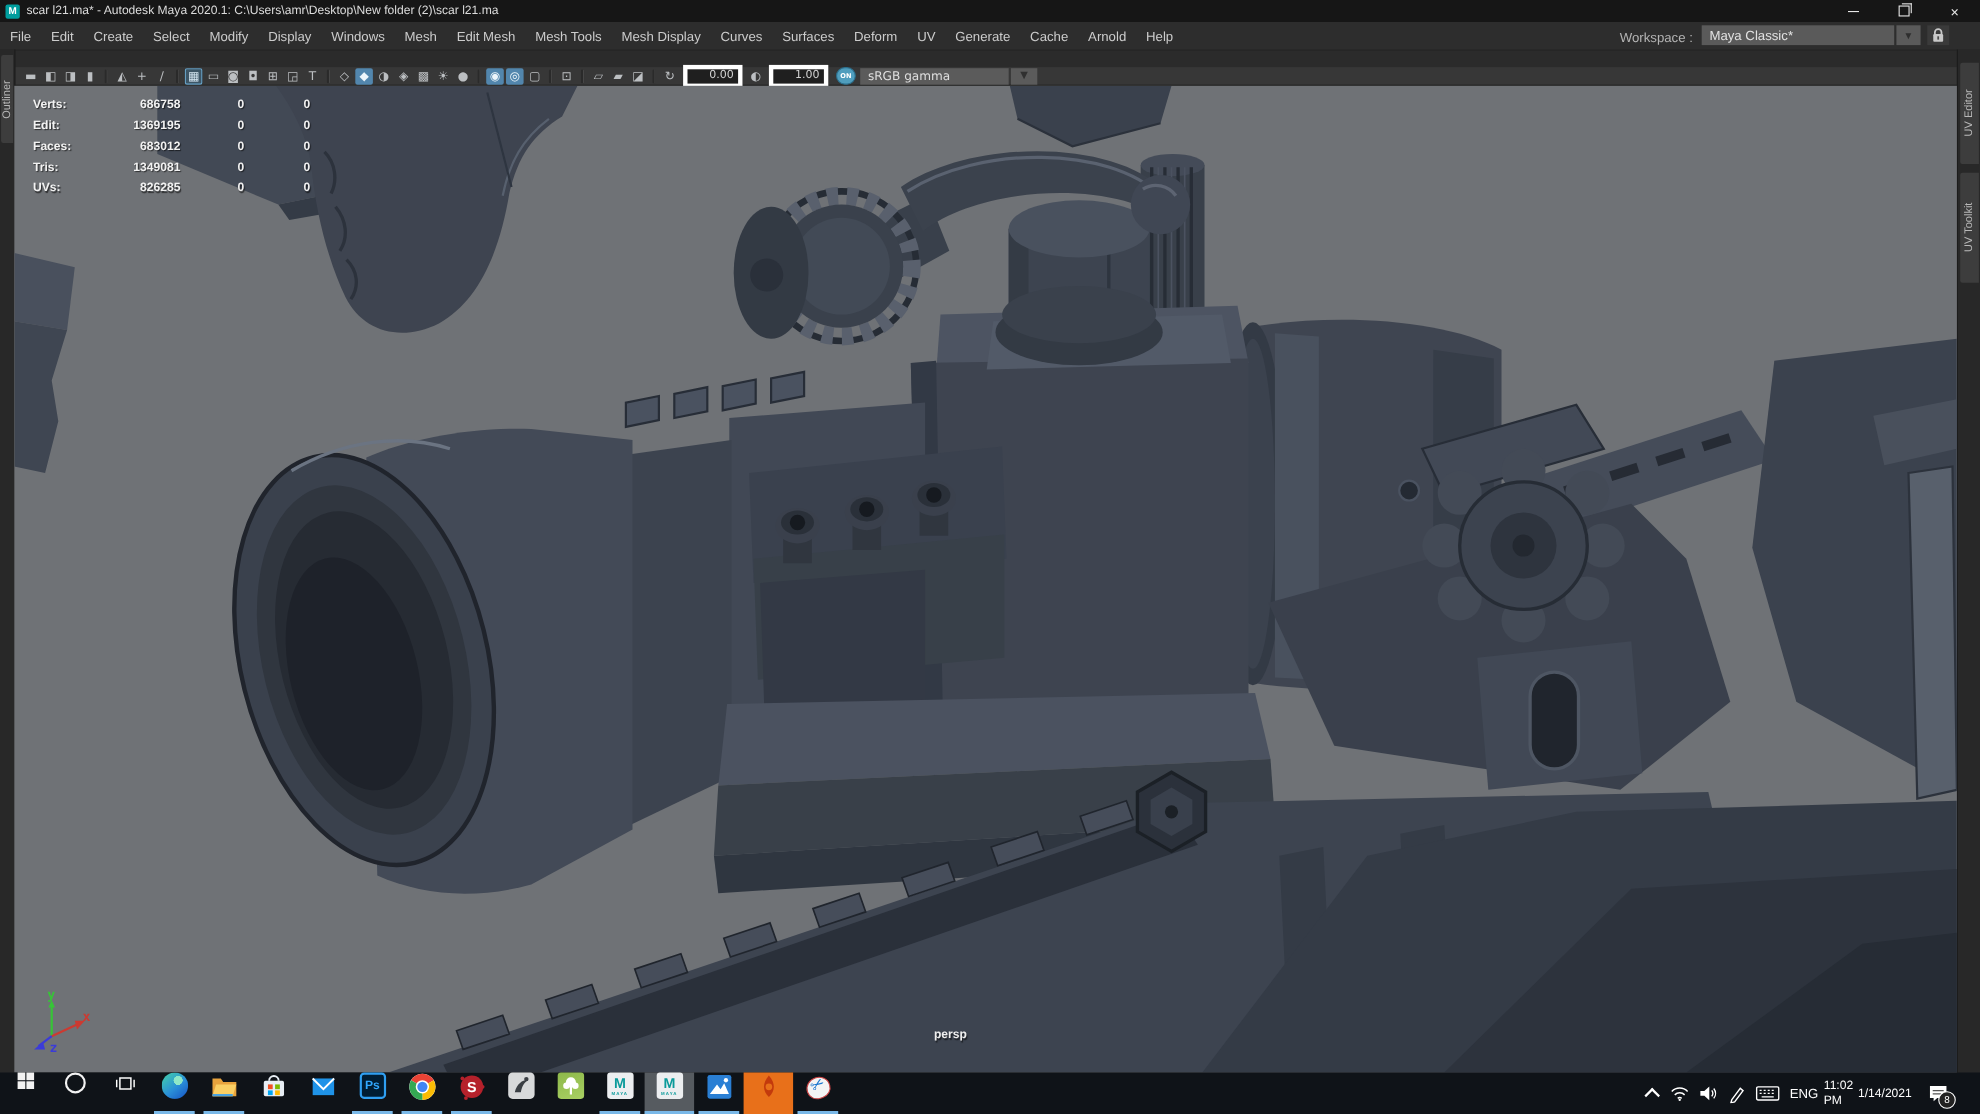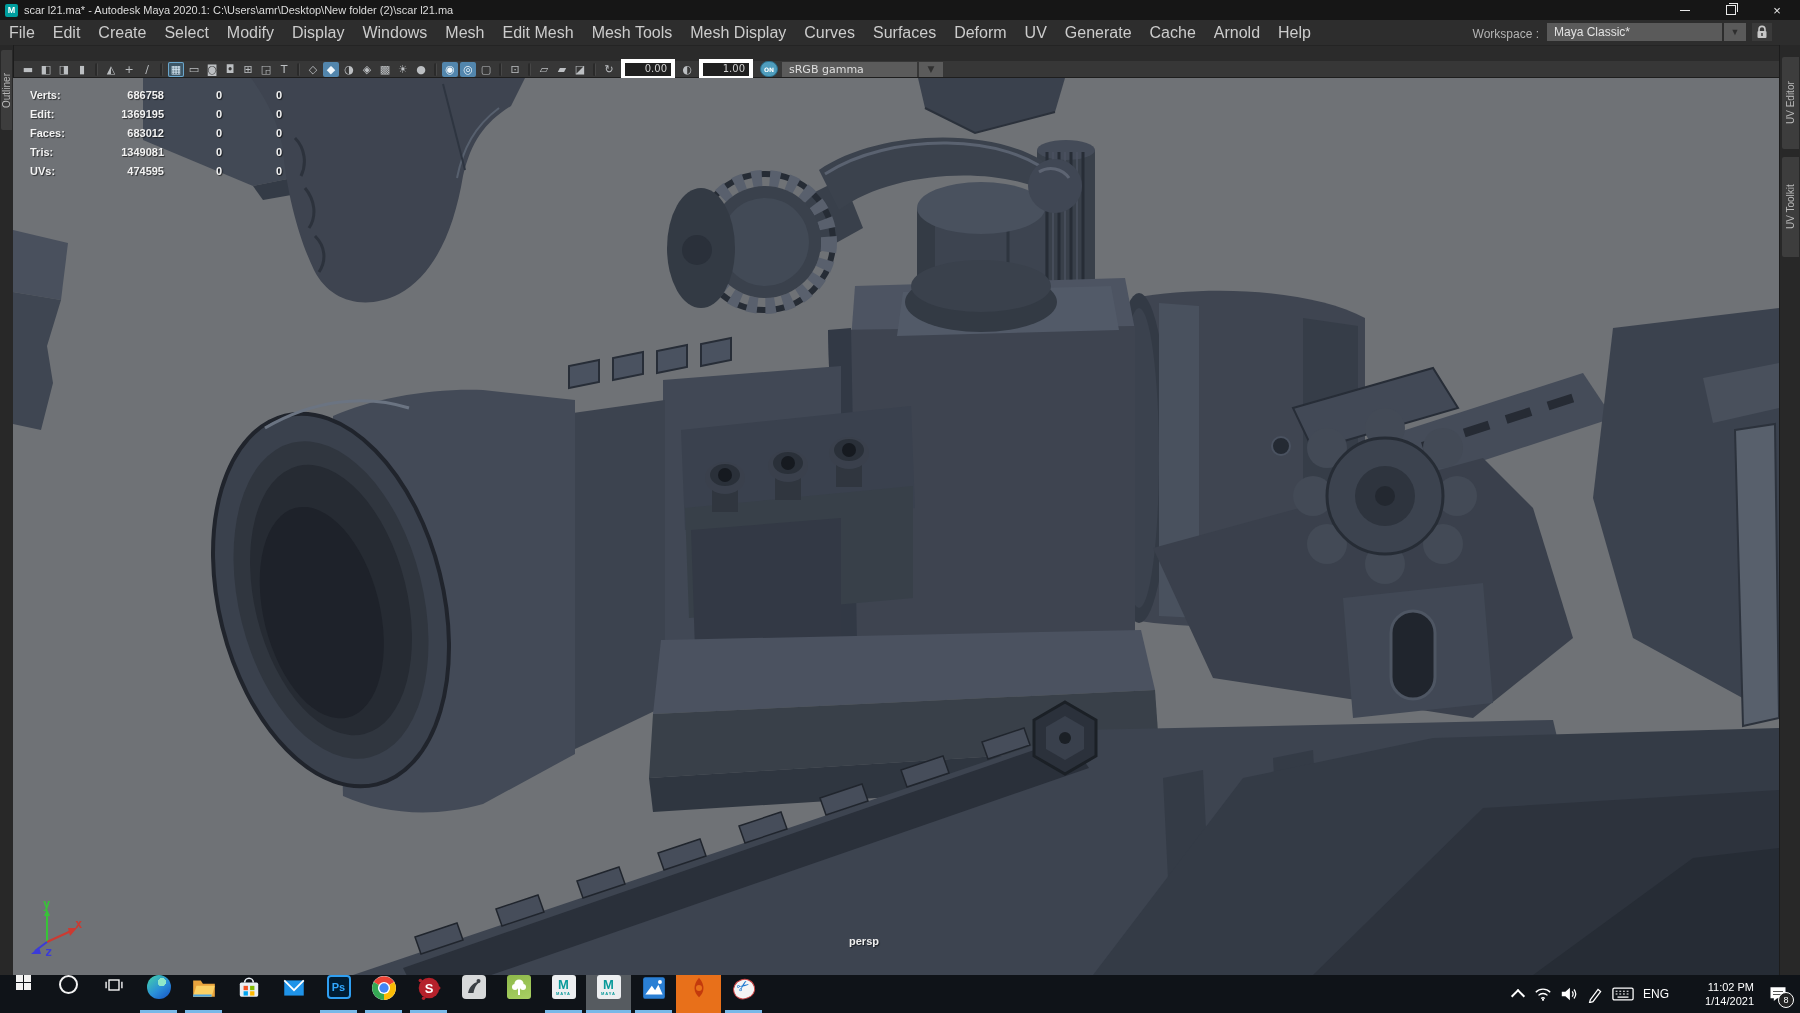--- a/index.html
+++ b/index.html
@@ -13,21 +13,21 @@
     display:flex;align-items:center;justify-content:center;border-radius:2px}
   .wctl{width:46px;height:20px;display:flex;align-items:center;justify-content:center;color:#e8e8e8}
   #win-controls{margin-left:auto;display:flex}
   .min-glyph{width:10px;height:1px;background:#e8e8e8;display:block}
   .restore-glyph{width:8px;height:8px;border:1px solid #e8e8e8;position:relative;display:block}
   .restore-glyph:before{content:"";position:absolute;left:2px;top:-3px;width:8px;height:8px;border:1px solid #e8e8e8;border-bottom:none;border-left:none}
   .close-glyph{font-size:13px;line-height:1}
 
   
   #menubar{left:0;top:20px;width:1800px;height:25px;background:#2d2d2d;display:flex;align-items:center;border-bottom:1px solid #242424}
-  .menu-item{padding:0 9px;font-size:16px;color:#cccccc;cursor:default;white-space:nowrap}
+  .menu-item{padding:0 9px;font-size:12px;color:#cccccc;cursor:default;white-space:nowrap}
   #workspace{margin-left:auto;display:flex;align-items:center;margin-right:8px}
   #workspace-label{font-size:12px;color:#b4b4b4;margin-right:8px}
   #workspace-select{width:168px;height:18px;background:#5a5a5a;color:#e2e2e2;font-size:12px;display:flex;align-items:center;padding-left:7px}
   #workspace-arrow{width:22px;height:18px;background:#5a5a5a;margin-left:2px;display:flex;align-items:center;justify-content:center;color:#2e2e2e;font-size:9px}
   #workspace-lock{width:20px;height:18px;margin-left:6px;display:flex;align-items:center;justify-content:center;background:#3a3a3a}
 
   
   #panelbar{left:13px;top:45px;width:1766px;height:16px;background:#3c3c3c;display:flex;align-items:center;border-top:1px solid #4c4c4c}
   .pmenu-item{padding:0 11px;font-size:12px;color:#c6c6c6}
   #panel-toolbar{left:13px;top:61px;width:1766px;height:17px;background:#373737;display:flex;align-items:center;padding-left:6px;border-bottom:1px solid #1e1e1e;box-sizing:border-box;font-family:"DejaVu Sans",sans-serif}
@@ -78,25 +78,25 @@
   .appicon{width:26px;height:26px;display:flex;align-items:center;justify-content:center}
   .icon-edge{width:24px;height:24px;border-radius:50%;background:radial-gradient(circle at 62% 30%,#8fe8c8 0 18%,rgba(0,0,0,0) 19%),linear-gradient(140deg,#40c8b0 10%,#2a8fd8 55%,#1a5fc8 90%)}
   .ps-tile{width:24px;height:24px;border-radius:4px;background:#001d34;border:2px solid #2f9ff2;box-sizing:border-box;color:#31a8ff;font-weight:bold;font-size:11px;display:flex;align-items:center;justify-content:center}
   .maya-tile{width:24px;height:24px;border-radius:3px;background:#eceef0;display:flex;flex-direction:column;align-items:center;justify-content:center;color:#0a9a9a;font-weight:bold}
   .maya-tile .m{font-size:13px;line-height:12px}.maya-tile .sub{font-size:4px;letter-spacing:1px}
   .tree-tile{width:24px;height:24px;border-radius:3px;background:linear-gradient(160deg,#8db84a,#a9d063)}
   .zb-tile{width:24px;height:24px;border-radius:4px;background:#d7d9da}
   .snip-wrap{position:relative;width:26px;height:26px}
   .snip-board{position:absolute;left:2px;top:4px;width:20px;height:18px;background:#f4f4f4;border:1px solid #cc4444;border-radius:50% 50% 45% 45%;transform:rotate(-18deg)}
   .snip-sc{position:absolute;left:6px;top:2px;color:#1e78d0;font-size:15px;transform:rotate(-35deg);font-family:"DejaVu Sans",sans-serif}
-  #tray{margin-left:auto;display:flex;align-items:center;flex:none;padding-right:0}
+  #tray{margin-left:auto;display:flex;align-items:center;flex:none;padding-right:16px}
   .tray-item{height:38px;display:flex;align-items:center;justify-content:center;flex:none}
   .chev{width:8px;height:8px;border-left:2px solid #fff;border-top:2px solid #fff;transform:rotate(45deg);margin-top:4px}
   #tray-eng{width:36px;font-size:12px}
-  #tray-clock{width:80px;flex-direction:column;font-size:11px;line-height:14px;align-items:flex-end;justify-content:center;display:flex;padding-right:2px}
+  #tray-clock{width:80px;flex-direction:row;font-size:11px;line-height:14px;align-items:center;justify-content:center;display:flex;padding-right:2px}
   #tray-notif{width:44px;position:relative}
   .notif-badge{position:absolute;right:6px;bottom:5px;width:14px;height:14px;border-radius:50%;background:#222;border:1px solid #fff;color:#fff;font-size:9px;display:flex;align-items:center;justify-content:center}
 </style>
 </head>
 <body>
 
 <div id="app">
 
   <div id="titlebar" class="abs">
     <div id="maya-logo">M</div>
@@ -369,21 +369,21 @@
 
         <div class="hud-row">
           <span>Tris:</span>
           <span class="hud-v">1349081</span>
           <span class="hud-v">0</span>
           <span class="hud-v">0</span>
         </div>
 
         <div class="hud-row">
           <span>UVs:</span>
-          <span class="hud-v">474595</span>
+          <span class="hud-v">826285</span>
           <span class="hud-v">0</span>
           <span class="hud-v">0</span>
         </div>
       </div>
 
     <svg id="axis-gizmo" class="abs" viewBox="0 0 64 64">
       <line x1="24" y1="44" x2="24" y2="16" stroke="#37c437" stroke-width="2"></line>
       <path d="M21,18 L24,11 L27,18 Z" fill="#37c437"></path>
       <line x1="24" y1="44" x2="48" y2="33" stroke="#cc3a31" stroke-width="2"></line>
       <path d="M45,30 L54,30 L47,38 Z" fill="#cc3a31"></path>

